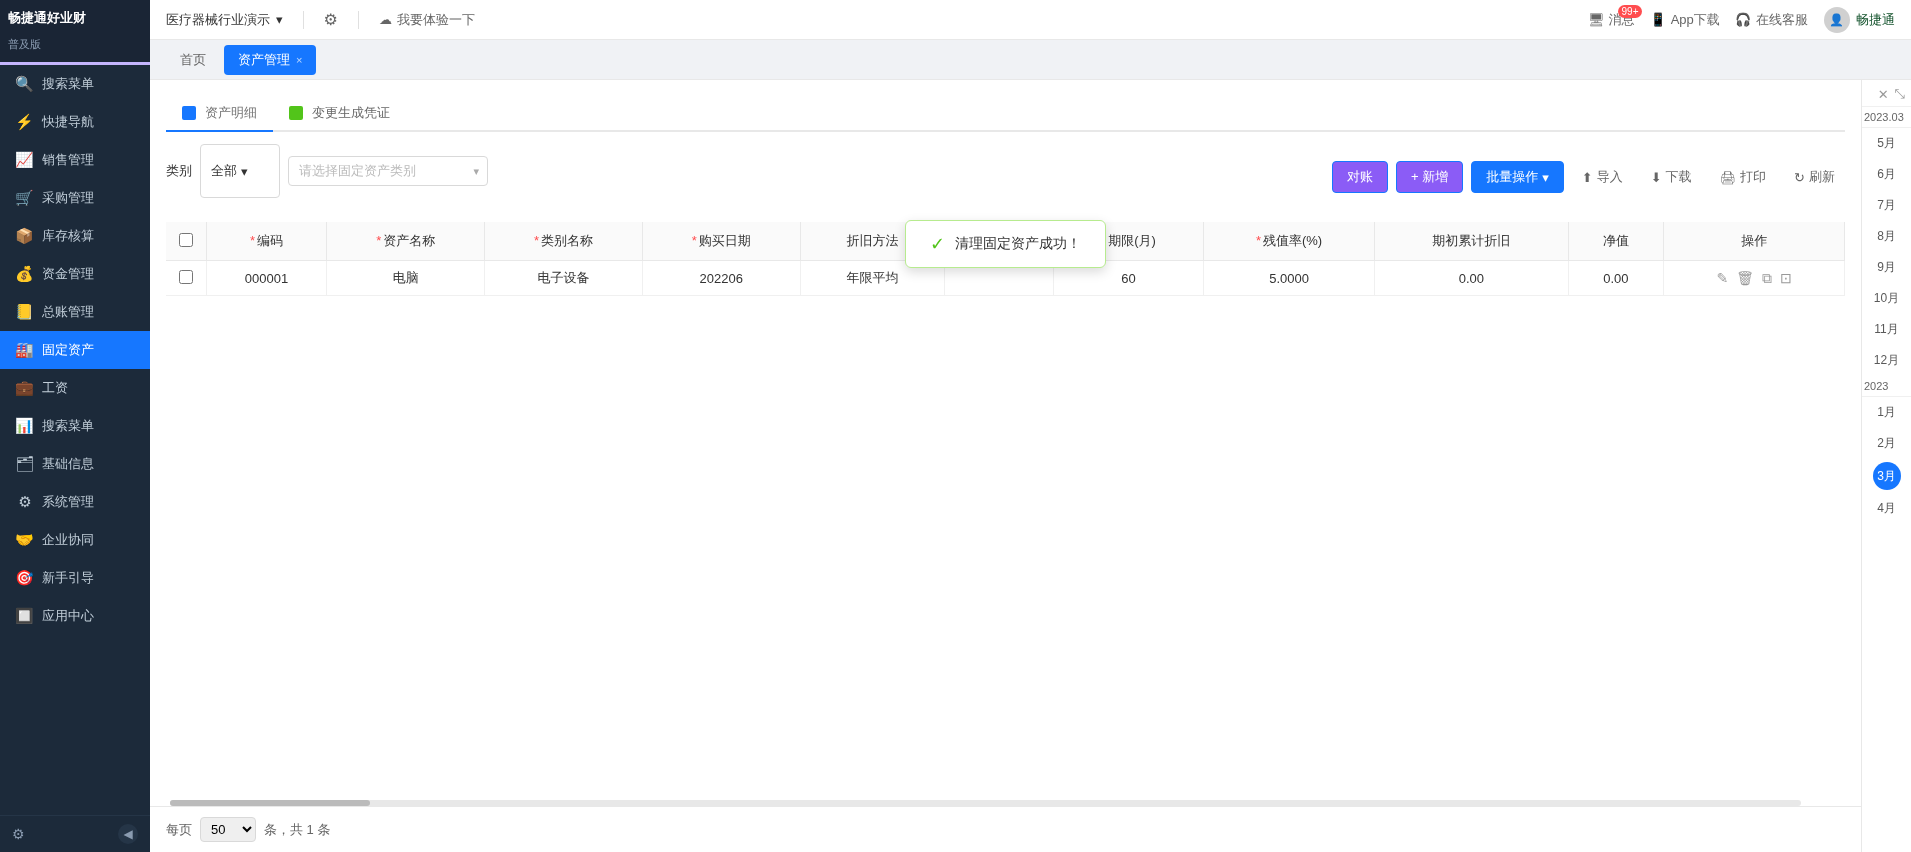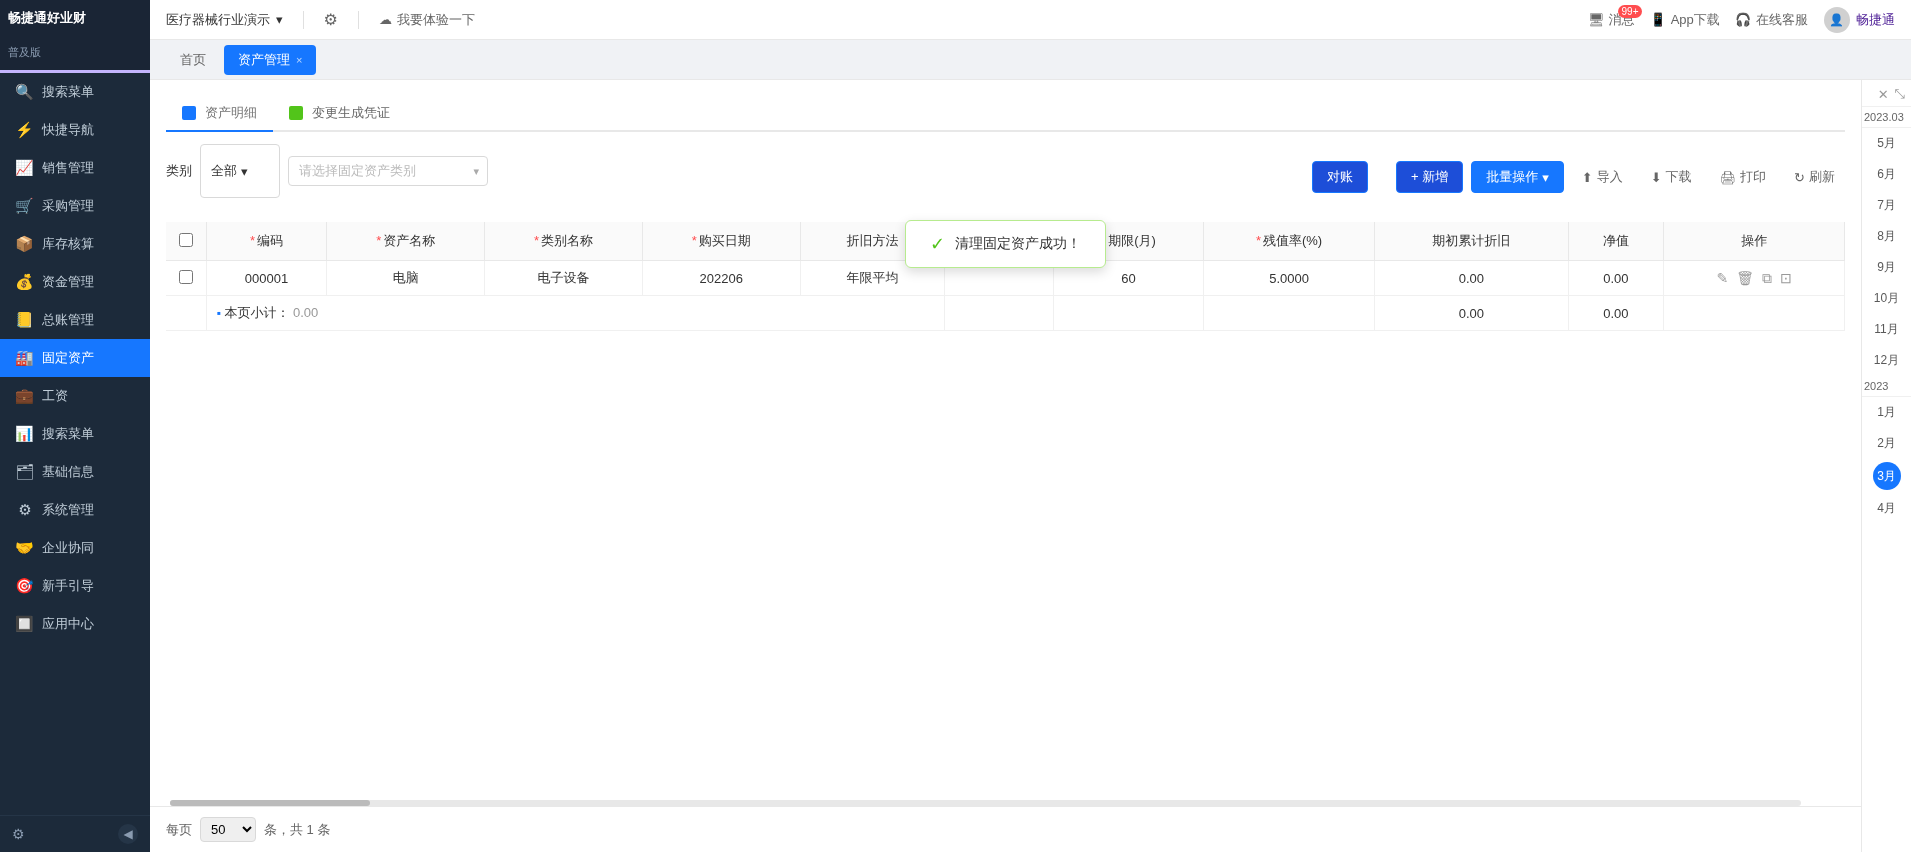--- a/index.html
+++ b/index.html
@@ -2,21 +2,21 @@
 <html><head>
   <meta charset="utf-8">
   <style>
     * { box-sizing: border-box; margin: 0; padding: 0; }
     body { font-family: "Microsoft YaHei", "PingFang SC", sans-serif; font-size: 13px; background: #f0f2f5; display: flex; height: 852px; overflow: hidden; }
 
     
     .sidebar { width: 150px; background: #1c2a3a; color: #fff; display: flex; flex-direction: column; height: 100%; flex-shrink: 0; }
     .sidebar-header { padding: 10px 8px; background: #1a2535; border-bottom: 3px solid #c4b5fd; }
     .sidebar-logo-text { font-size: 13px; font-weight: bold; color: #fff; line-height: 1.3; }
-    .sidebar-version { font-size: 11px; color: #8a9bb0; margin-top: 18px; }
+    .sidebar-version { font-size: 11px; color: #8a9bb0; margin-top: 10px; }
     .sidebar-scroll { overflow-y: auto; flex: 1; }
     .sidebar-scroll::-webkit-scrollbar { width: 4px; }
     .sidebar-scroll::-webkit-scrollbar-thumb { background: #3a4d60; border-radius: 2px; }
     .sidebar-item { display: flex; align-items: center; gap: 8px; padding: 10px 16px; cursor: pointer; color: #c0cdd8; font-size: 13px; transition: background 0.2s; }
     .sidebar-item.active { background: #1677ff; color: #fff; }
     .sidebar-item-icon { width: 18px; height: 18px; display: flex; align-items: center; justify-content: center; font-size: 15px; flex-shrink: 0; }
     .sidebar-footer { padding: 8px 12px; display: flex; align-items: center; justify-content: space-between; border-top: 1px solid #253547; }
     .sidebar-footer-icon { color: #8a9bb0; cursor: pointer; font-size: 14px; }
     .sidebar-collapse-btn { display: flex; align-items: center; justify-content: center; width: 20px; height: 20px; background: #253547; border-radius: 50%; cursor: pointer; color: #8a9bb0; font-size: 12px; }
 
@@ -29,21 +29,21 @@
     .topbar-divider { width: 1px; height: 18px; background: #e0e0e0; }
     .topbar-setting { cursor: pointer; color: #666; font-size: 16px; }
     .topbar-experience { display: flex; align-items: center; gap: 5px; color: #666; font-size: 13px; cursor: pointer; }
     .topbar-right { margin-left: auto; display: flex; align-items: center; gap: 16px; }
     .topbar-msg { display: flex; align-items: center; gap: 4px; cursor: pointer; color: #666; font-size: 13px; position: relative; }
     .topbar-badge { background: #ff4d4f; color: #fff; border-radius: 10px; font-size: 10px; padding: 1px 4px; position: absolute; top: -6px; right: -8px; }
     .topbar-app { display: flex; align-items: center; gap: 4px; cursor: pointer; color: #666; font-size: 13px; }
     .topbar-service { display: flex; align-items: center; gap: 4px; cursor: pointer; color: #666; font-size: 13px; }
     .topbar-user { display: flex; align-items: center; gap: 6px; cursor: pointer; }
     .topbar-user-avatar { width: 26px; height: 26px; border-radius: 50%; background: #d0d0d0; display: flex; align-items: center; justify-content: center; font-size: 12px; color: #666; }
-    .topbar-username { color: #4c1d95; font-size: 13px; }
+    .topbar-username { color: #14532d; font-size: 13px; }
 
     
     .page-tabs { height: 40px; background: #f0f2f5; display: flex; align-items: center; padding: 0 16px; gap: 4px; border-bottom: 1px solid #e8e8e8; flex-shrink: 0; }
     .page-tab { padding: 6px 14px; border-radius: 4px; cursor: pointer; font-size: 13px; color: #666; display: flex; align-items: center; gap: 6px; }
     .page-tab.active { background: #1677ff; color: #fff; }
     .page-tab-home { background: transparent; }
     .page-tab-close { font-size: 11px; cursor: pointer; opacity: 0.7; }
 
     
     .content { flex: 1; display: flex; overflow: hidden; }
@@ -51,21 +51,21 @@
 
     
     .sub-tabs { display: flex; align-items: center; gap: 0; border-bottom: 2px solid #e8e8e8; margin-bottom: 12px; }
     .sub-tab { padding: 8px 16px; font-size: 13px; cursor: pointer; color: #666; display: flex; align-items: center; gap: 5px; border-bottom: 2px solid transparent; margin-bottom: -2px; }
     .sub-tab.active { color: #737373; border-bottom-color: #1677ff; }
 
     
     .toolbar { display: flex; align-items: center; gap: 8px; margin-bottom: 12px; }
     .toolbar-right { margin-left: auto; display: flex; align-items: center; gap: 8px; }
     .btn { padding: 6px 14px; border-radius: 4px; cursor: pointer; font-size: 13px; border: 1px solid #d9d9d9; background: #fff; color: #333; display: flex; align-items: center; gap: 4px; }
-    .btn-primary { background: #1d4ed8; color: #fff; border-color: #1677ff; margin-left: 20px; }
+    .btn-primary { background: #8b5cf6; color: #fff; border-color: #1677ff; }
     .btn-batch { background: #1677ff; color: #fff; border-color: #1677ff; }
     .btn-icon { background: transparent; border: none; color: #666; cursor: pointer; font-size: 13px; padding: 6px 10px; display: flex; align-items: center; gap: 4px; }
 
     
     .filter-row { display: flex; align-items: center; gap: 8px; margin-bottom: 12px; }
     .filter-label { font-size: 13px; color: #333; }
     .filter-select { padding: 17px 10px; border: 1px solid #d9d9d9; border-radius: 4px; font-size: 13px; background: #fff; color: #333; cursor: pointer; display: flex; align-items: center; gap: 4px; min-width: 80px; }
     .filter-select-placeholder { padding: 5px 30px 5px 10px; border: 1px solid #d9d9d9; border-radius: 4px; font-size: 13px; background: #fff; color: #bbb; cursor: pointer; display: flex; align-items: center; min-width: 200px; position: relative; }
     .filter-select-arrow { position: absolute; right: 8px; top: 50%; transform: translateY(-50%); color: #aaa; font-size: 11px; }
 
@@ -316,34 +316,20 @@
                 <td>
                   <div class="row-actions">
                     <span class="action-icon">✎</span>
                     <span class="action-icon">🗑</span>
                     <span class="action-icon">⧉</span>
                     <span class="action-icon">⊡</span>
                   </div>
                 </td>
               </tr>
 
-              <tr>
-                <td></td>
-                <td colspan="5" style="text-align:left;">
-                  <span style="color:#1677ff;font-size:12px;">▪</span>
-                  <span>本页小计：</span>
-                  <span style="color:#999;">0.00</span>
-                </td>
-                <td></td>
-                <td></td>
-                <td></td>
-                <td>0.00</td>
-                <td>0.00</td>
-                <td></td>
-              </tr>
             </tbody>
           </table>
         </div>
 
         <div class="scrollbar-bottom">
           <div class="scrollbar-thumb"></div>
         </div>
 
         <div class="toast-overlay">
           <div class="toast">

